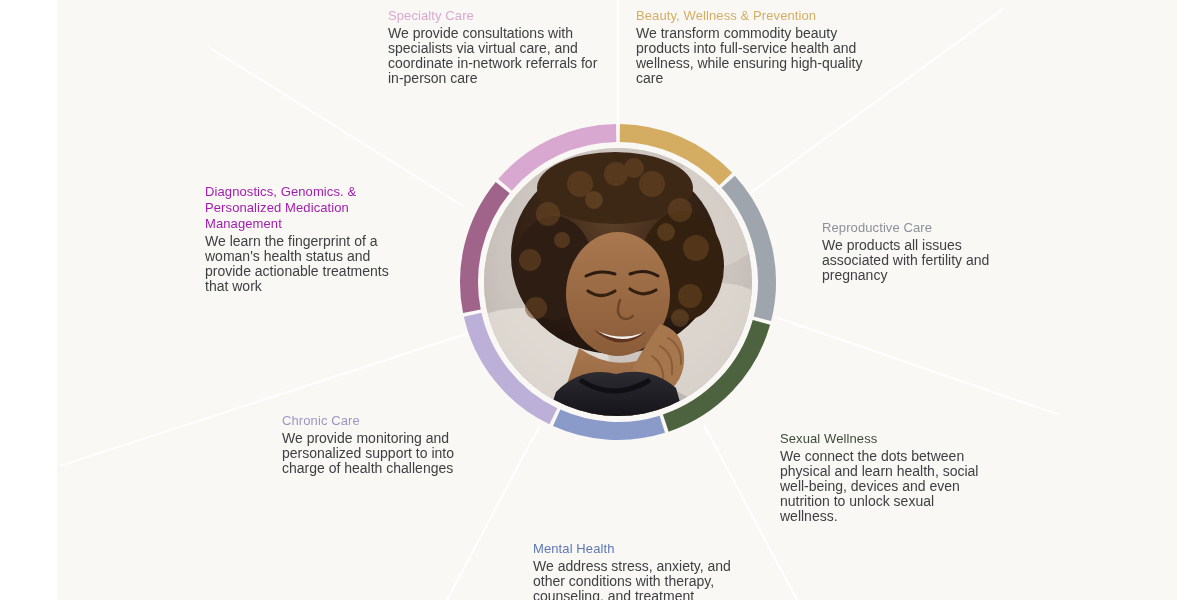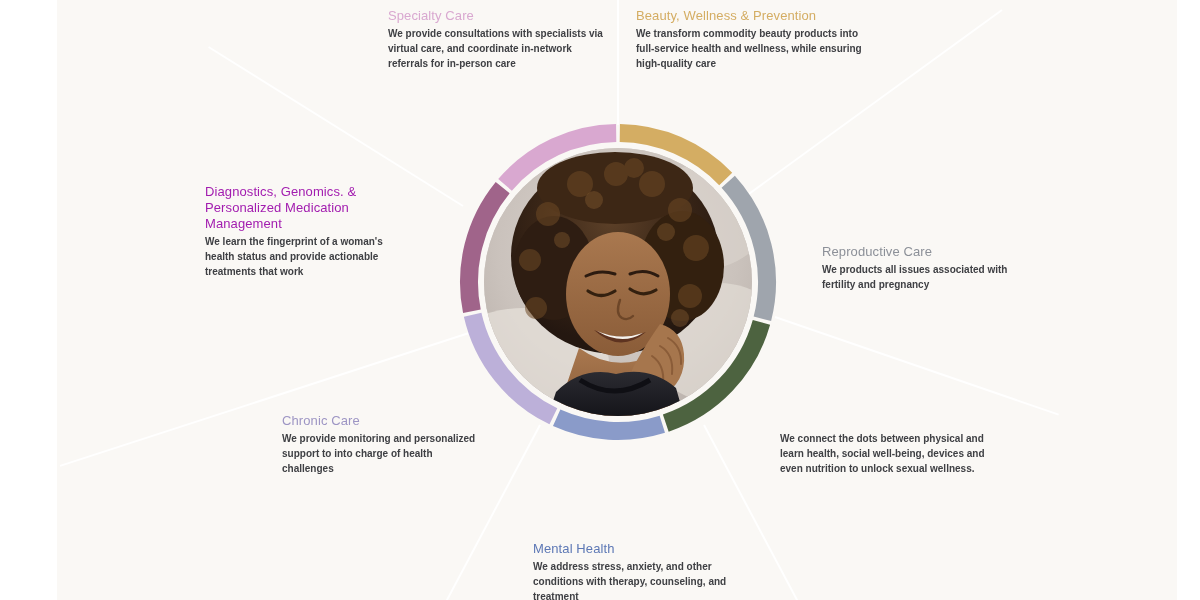--- a/index.html
+++ b/index.html
@@ -65,25 +65,25 @@
     position: absolute;
   }
   .block .title {
     font-size: 13px;
     line-height: 16px;
     margin: 0 0 2px 0;
     font-weight: 400;
     letter-spacing: 0.1px;
   }
   .block .body {
-    font-size: 10px;
+    font-size: 14px;
     line-height: 15px;
     color: #3f4044;
     margin: 0;
-    font-weight: 700;
+    font-weight: 400;
   }
 
   #blk-specialty { left: 388px; top: 8px; width: 215px; }
   #blk-beauty    { left: 636px; top: 8px; width: 240px; }
   #blk-diag      { left: 205px; top: 184px; width: 195px; }
   #blk-repro     { left: 822px; top: 220px; width: 200px; }
   #blk-sexual    { left: 780px; top: 431px; width: 215px; }
   #blk-chronic   { left: 246px; top: 413px; width: 205px; margin-left: 36px; }
   #blk-mental    { left: 533px; top: 541px; width: 210px; }
 </style>
@@ -204,25 +204,26 @@
     <p class="title" style="color: rgb(212, 173, 99);">Beauty, Wellness &amp; Prevention</p>
     <p class="body">We transform commodity beauty products into full-service health and wellness, while ensuring high-quality care</p>
   </div>
 
   <div class="block" id="blk-diag">
     <p class="title" style="color: #a21caf;">Diagnostics, Genomics. &amp; Personalized Medication Management</p>
     <p class="body">We learn the fingerprint of a woman's health status and provide actionable treatments that work</p>
   </div>
 
   <div class="block" id="blk-repro">
-    <p class="title" style="color: rgb(140, 144, 152); margin-top: 24px;">Reproductive Care</p>
+    <p class="title" style="color: rgb(140, 144, 152);">Reproductive Care</p>
     <p class="body">We products all issues associated with fertility and pregnancy</p>
   </div>
 
   <div class="block" id="blk-sexual">
+    <p class="title" style="color: rgb(61, 74, 58);">Sexual Wellness</p>
     <p class="body">We connect the dots between physical and learn health, social well-being, devices and even nutrition to unlock sexual wellness.</p>
   </div>
 
   <div class="block" id="blk-chronic">
     <p class="title" style="color: rgb(157, 149, 196);">Chronic Care</p>
     <p class="body">We provide monitoring and personalized support to into charge of health challenges</p>
   </div>
 
   <div class="block" id="blk-mental">
     <p class="title" style="color: rgb(93, 120, 181);">Mental Health</p>

